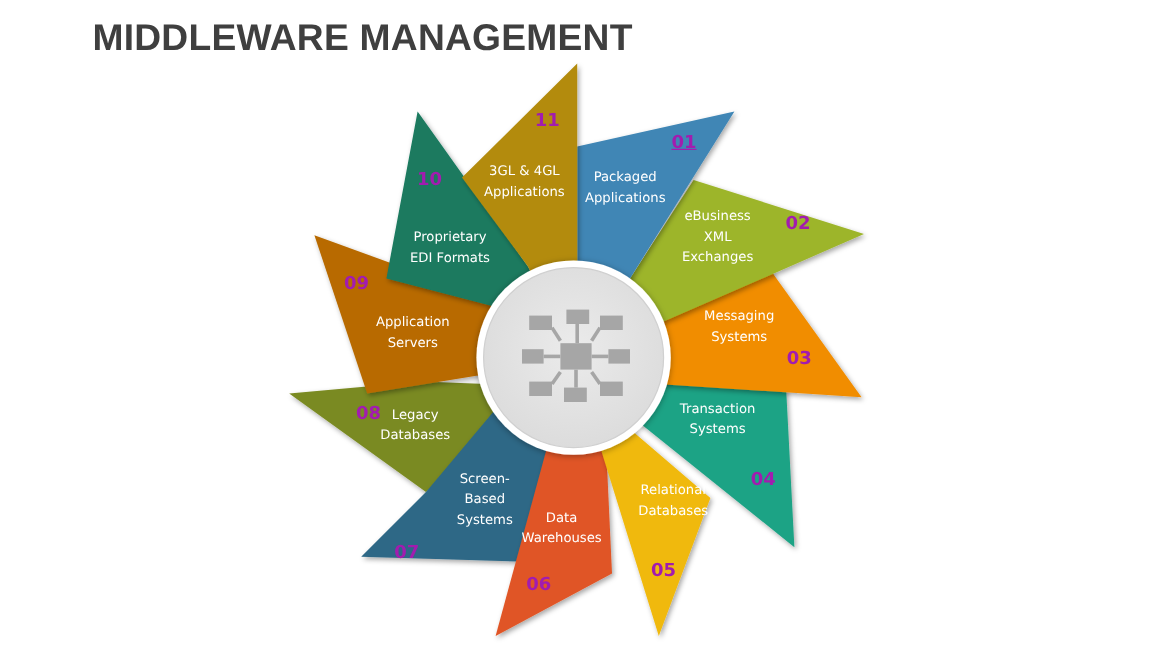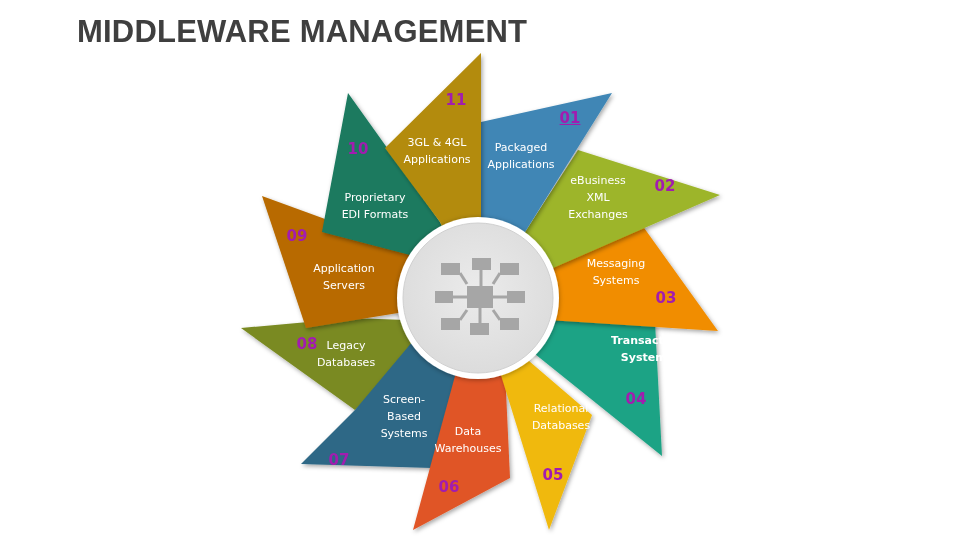--- a/index.html
+++ b/index.html
@@ -78,21 +78,21 @@
     <span>Exchanges</span>
 </div>
 
 <div class="num" style="left:666px;top:298px;">03</div>
 <div class="lbl" style="left:616px;top:272px;">
   <span>Messaging</span>
     <span>Systems</span>
 </div>
 
 <div class="num" style="left:636px;top:399px;">04</div>
-<div class="lbl" style="left:647px;top:349px;font-weight:bold;">
+<div class="lbl" style="left:598px;top:349px;">
   <span>Transaction</span>
     <span>Systems</span>
 </div>
 
 <div class="num" style="left:553px;top:475px;">05</div>
 <div class="lbl" style="left:561px;top:417px;">
   <span>Relational</span>
     <span>Databases</span>
 </div>
 

